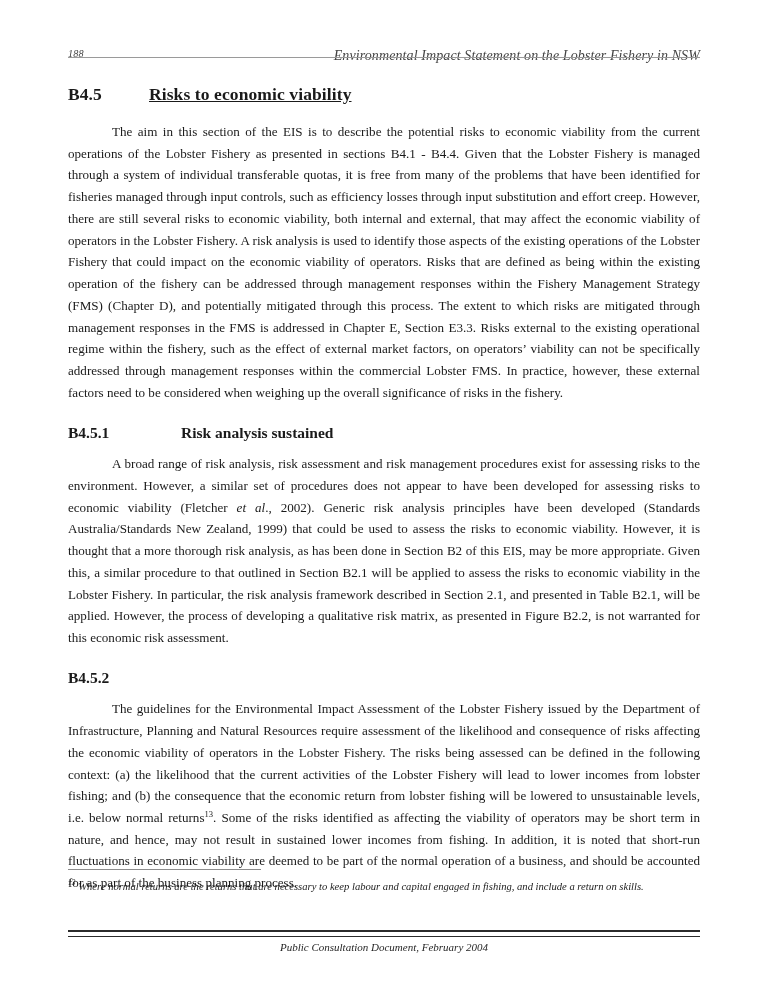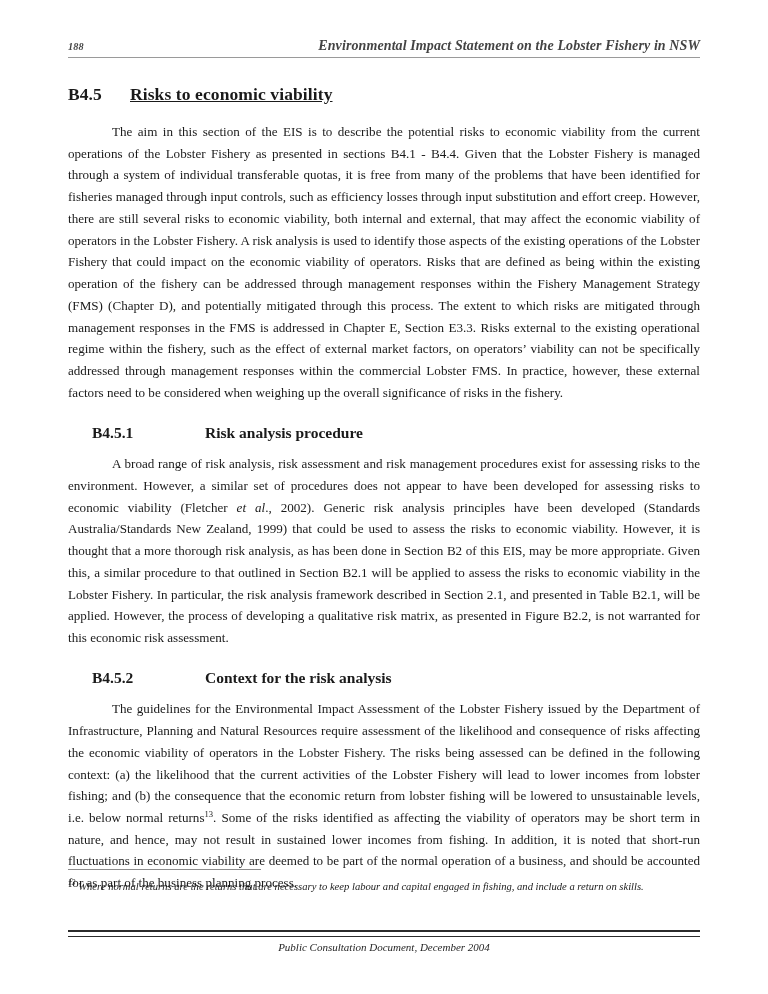--- a/index.html
+++ b/index.html
@@ -20,30 +20,29 @@
     left: 0; top: 0;
     width: 768px;
     height: 994px;
     box-sizing: border-box;
   }
 
   
   .header {
     position: absolute;
     left: 68px;
-    top: 38px;
+    top: 48px;
     width: 632px;
     display: flex;
-    align-items: center;
+    align-items: flex-start;
     justify-content: space-between;
     font-style: italic;
     font-size: 10.2px;
     color: #444;
     letter-spacing: 0.1px;
-    font-weight: bold;
   }
   .header .page-no { font-size: 10.2px; }
   .header .doc-title { font-size: 14px; }
   .header-rule {
     position: absolute;
     left: 68px;
     top: 57px;
     width: 632px;
     height: 0;
     border-top: 1.6px solid #9a9a9a;
@@ -57,32 +56,33 @@
     width: 632px;
   }
 
   h1.sec-title {
     font-size: 17.5px;
     font-weight: bold;
     margin: 0 0 16px 0;
     line-height: 1.2;
     letter-spacing: 0.1px;
     display: flex;
+    gap: 19px;
   }
   h1.sec-title .num { width: 62px; flex: 0 0 62px; }
   h1.sec-title .txt { flex: 1; text-decoration: underline; }
 
   h2.sub-title {
     font-size: 15.5px;
     font-weight: bold;
     margin: 20px 0 11px 0;
     line-height: 1.2;
     display: flex;
   }
-  h2.sub-title .num { width: 113px; flex: 0 0 113px; margin-left: 24px; }
+  h2.sub-title .num { width: 113px; flex: 0 0 113px; }
   h2.sub-title .txt { flex: 1; }
 
   p.body {
     font-size: 13.1px;
     line-height: 1.66;
     text-align: justify;
     text-justify: inter-word;
     margin: 0 0 4px 0;
     text-indent: 44px;
     hyphens: none;
@@ -164,34 +164,33 @@
 
     <h1 class="sec-title">
       <span class="num">B4.5</span>
       <span class="txt">Risks to economic viability</span>
     </h1>
 
     <p class="body">The aim in this section of the EIS is to describe the potential risks to economic viability from the current operations of the Lobster Fishery as presented in sections B4.1 - B4.4.  Given that the Lobster Fishery is managed through a system of individual transferable quotas, it is free from many of the problems that have been identified for fisheries managed through input controls, such as efficiency losses through input substitution and effort creep.  However, there are still several risks to economic viability, both internal and external, that may affect the economic viability of operators in the Lobster Fishery.  A risk analysis is used to identify those aspects of the existing operations of the Lobster Fishery that could impact on the economic viability of operators.  Risks that are defined as being within the existing operation of the fishery can be addressed through management responses within the Fishery Management Strategy (FMS) (Chapter D), and potentially mitigated through this process. The extent to which risks are mitigated through management responses in the FMS is addressed in Chapter E, Section E3.3. Risks external to the existing operational regime within the fishery, such as the effect of external market factors, on operators’ viability can not be specifically addressed through management responses within the commercial Lobster FMS. In practice, however, these external factors need to be considered when weighing up the overall significance of risks in the fishery.</p>
 
     <h2 class="sub-title">
       <span class="num">B4.5.1</span>
-      <span class="txt">Risk analysis procedure</span>
+      <span class="txt">Risk analysis sustained</span>
     </h2>
 
     <p class="body"><span>A broad range of risk analysis, risk assessment and risk management procedures exist for assessing risks to the environment.  However, a similar set of procedures does not appear to have been developed for assessing risks to economic viability (Fletcher </span><span class="ital">et al</span><span>., 2002).  Generic risk analysis principles have been developed (Standards Australia/Standards New Zealand, 1999) that could be used to assess the risks to economic viability.  However, it is thought that a more thorough risk analysis, as has been done in Section B2 of this EIS, may be more appropriate.  Given this, a similar procedure to that outlined in Section B2.1 will be applied to assess the risks to economic viability in the Lobster Fishery.  In particular, the risk analysis framework described in Section 2.1, and presented in Table B2.1, will be applied.  However, the process of developing a qualitative risk matrix, as presented in Figure B2.2, is not warranted for this economic risk assessment.</span></p>
 
     <h2 class="sub-title">
       <span class="num">B4.5.2</span>
-      <span class="txt">Context for the risk analysis</span>
     </h2>
 
     <p class="body"><span>The guidelines for the Environmental Impact Assessment of the Lobster Fishery issued by the Department of Infrastructure, Planning and Natural Resources require assessment of the likelihood and consequence of risks affecting the economic viability of operators in the Lobster Fishery.  The risks being assessed can be defined in the following context: (a) the likelihood that the current activities of the Lobster Fishery will lead to lower incomes from lobster fishing; and (b) the consequence that the economic return from lobster fishing will be lowered to unsustainable levels, i.e. below normal returns</span><sup class="fn-ref">13</sup><span>.  Some of the risks identified as affecting the viability of operators may be short term in nature, and hence, may not result in sustained lower incomes from fishing.  In addition, it is noted that short-run fluctuations in economic viability are deemed to be part of the normal operation of a business, and should be accounted for as part of the business planning process.</span></p>
 
   </div>
 
   <div class="footnote-rule"></div>
   <div class="footnote"><sup>13</sup><span> Where normal returns are the returns that are necessary to keep labour and capital engaged in fishing, and include a return on skills.</span></div>
 
   <div class="footer-rule-thick"></div>
   <div class="footer-rule-thin"></div>
-  <div class="footer-text">Public Consultation Document, December 2004</div>
+  <div class="footer-text">Public Consultation Document, February 2004</div>
 
 </div>
 
 </body></html>

